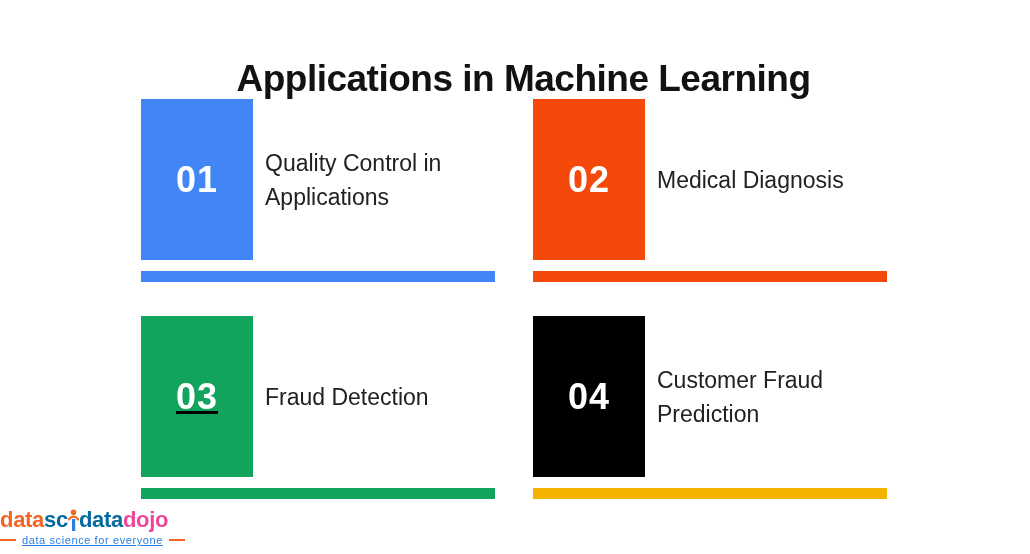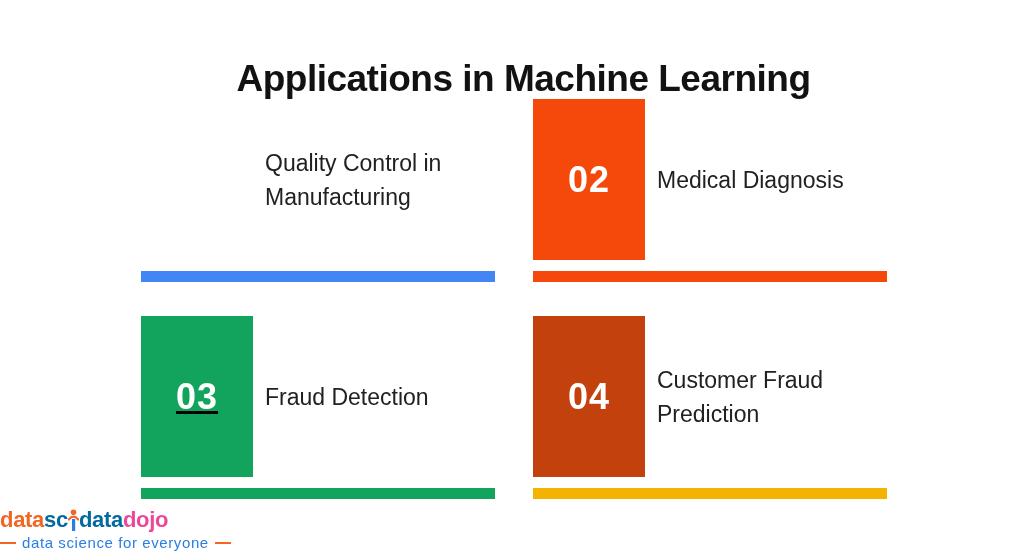--- a/index.html
+++ b/index.html
@@ -62,53 +62,57 @@
   .logo-part-data{color:#f26522;}
   .logo-part-sc,.logo-part-ence{color:#0369a1;}
   .logo-part-dojo{color:#ec4899;}
   .logo-i{display:inline-block;width:11px;height:22px;position:relative;}
   .logo-tagline-row{
     margin-top:3px;
     display:flex;align-items:center;gap:6px;
   }
   .tag-dash{width:16px;height:0;border-top:2px solid #f26522;}
   .logo-tagline{
-    font-size:15px;
+    font-size:11px;
     color:#2a7de1;
     letter-spacing:0.6px;
+    text-decoration:underline;
   }
 </style>
 </head>
 <body>
 
 <h1 class="title">Applications in Machine Learning</h1>
 
 <div class="card pos-0">
-  <div class="card-label">Quality Control in Manufacturing</div>
+  <div class="num-block" style="background: rgb(66, 133, 244);">
+    <span class="num">01</span>
+  </div>
+  <div class="card-label">Quality Control in Applications</div>
   <div class="bar" style="background: rgb(66, 133, 244);"></div>
 </div>
 
 <div class="card pos-1">
   <div class="num-block" style="background: rgb(244, 73, 10);">
     <span class="num">02</span>
   </div>
   <div class="card-label">Medical Diagnosis</div>
   <div class="bar" style="background: rgb(244, 73, 10);"></div>
 </div>
 
 <div class="card pos-2">
   <div class="num-block" style="background: rgb(18, 163, 93); text-decoration: underline;">
     <span class="num">03</span>
   </div>
   <div class="card-label">Fraud Detection</div>
   <div class="bar" style="background: rgb(18, 163, 93);"></div>
 </div>
 
 <div class="card pos-3">
-  <div class="num-block" style="background: #c2410c;">
+  <div class="num-block" style="background: #000000;">
     <span class="num">04</span>
   </div>
   <div class="card-label">Customer Fraud Prediction</div>
   <div class="bar" style="background: rgb(245, 179, 1);"></div>
 </div>
 
 <div class="logo">
   <div class="logo-word">
     <span class="logo-part-data">data</span>
       <span class="logo-part-sc">sc</span>

